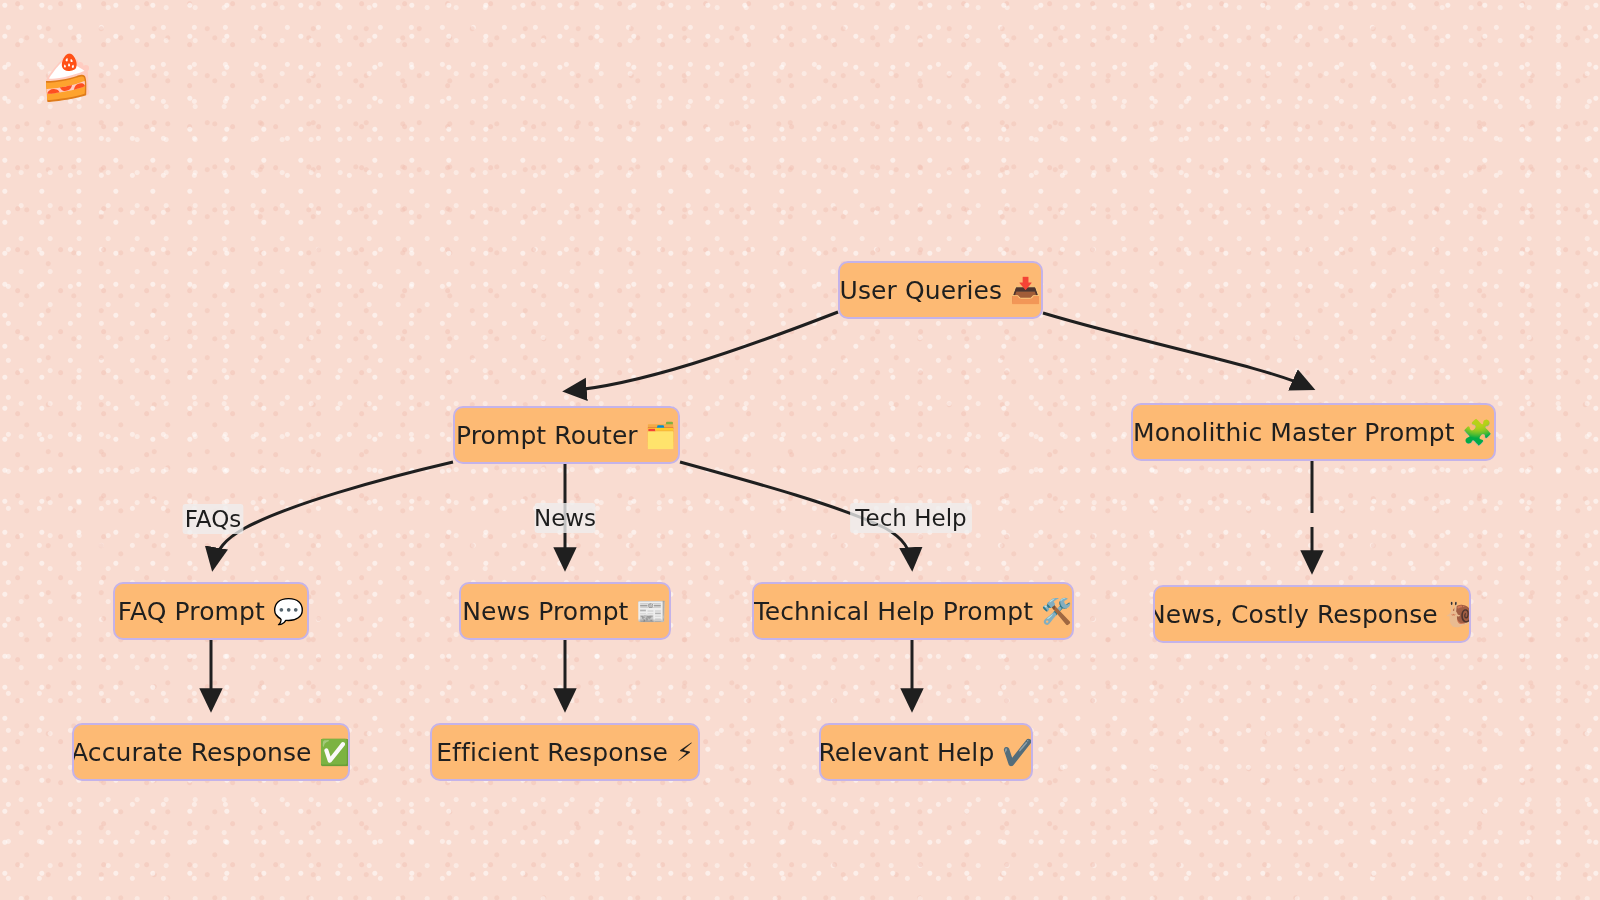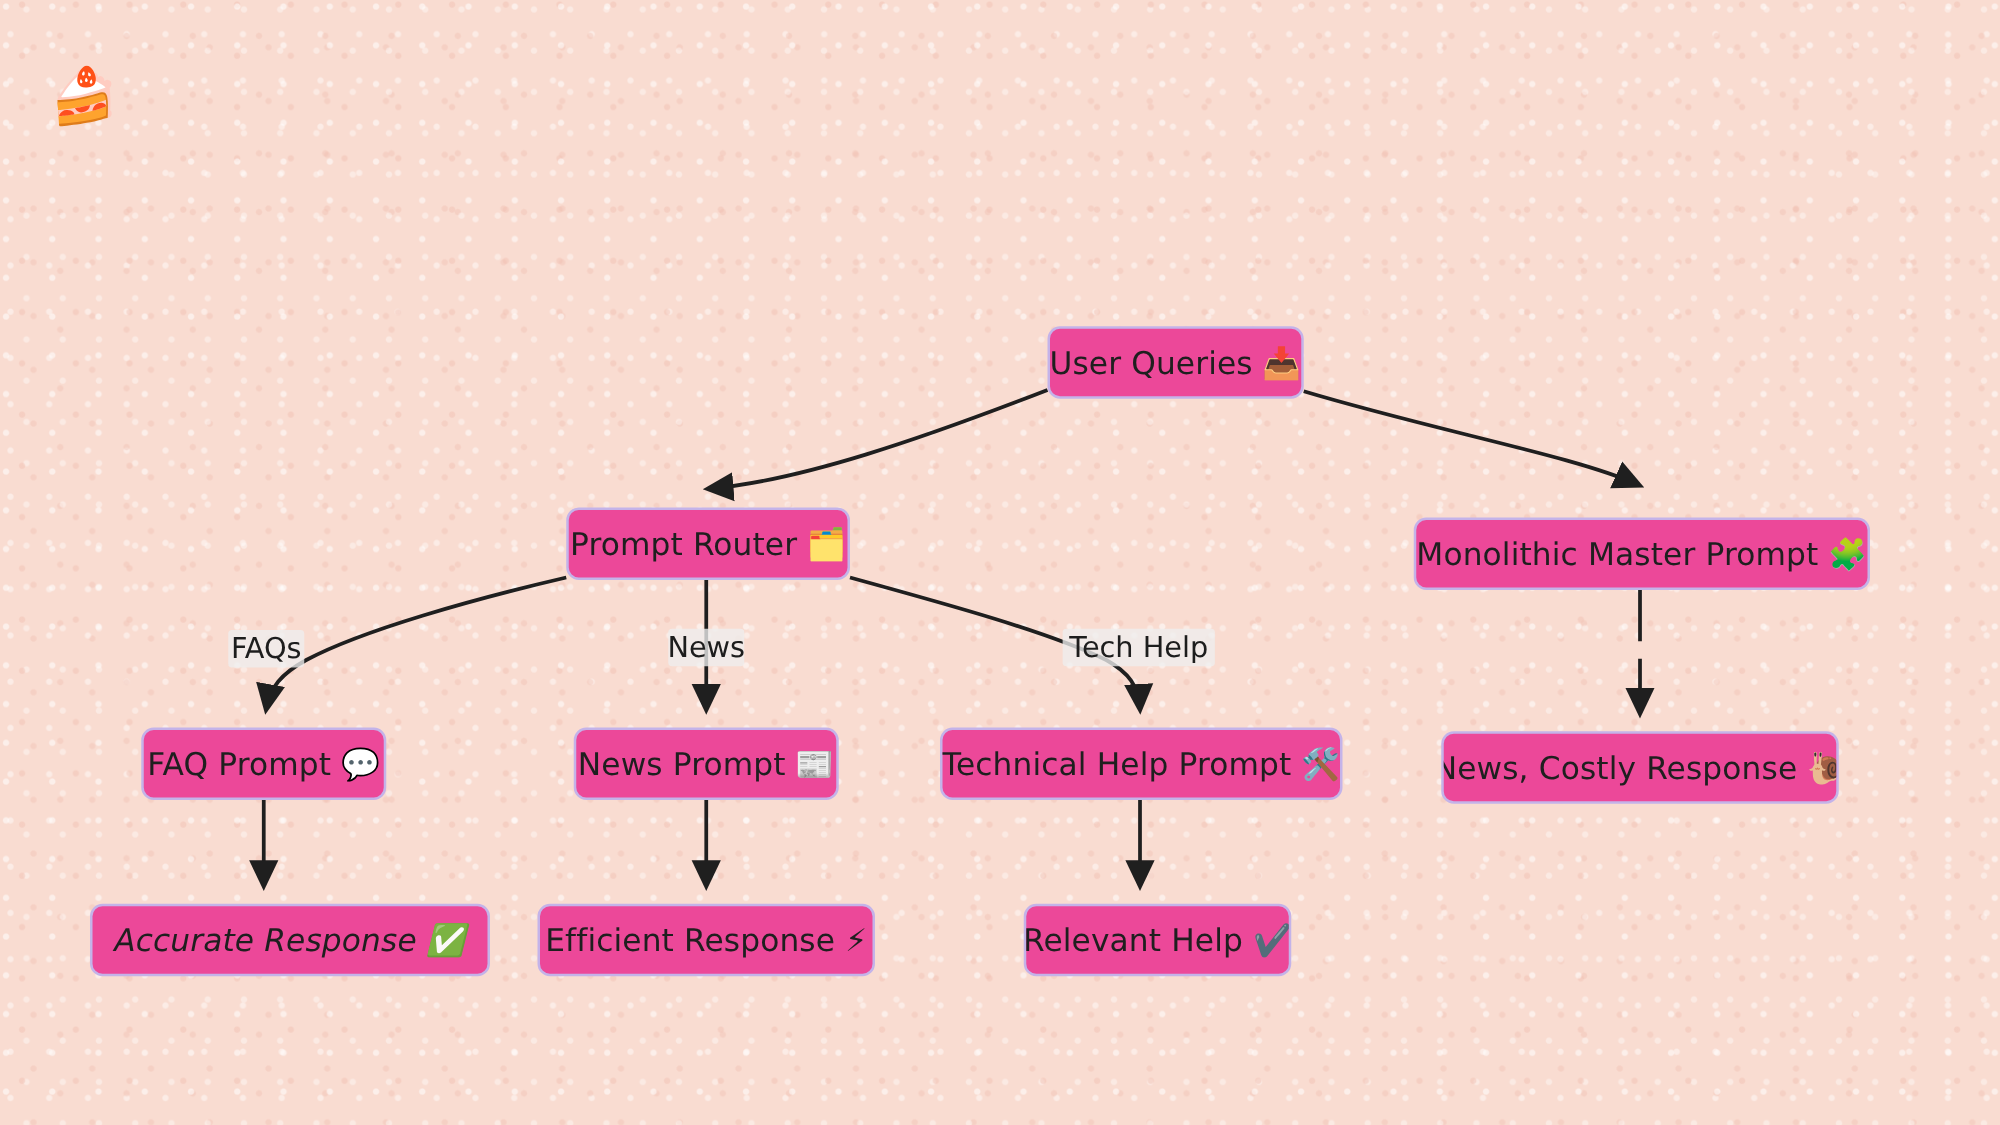--- a/index.html
+++ b/index.html
@@ -84,21 +84,21 @@
   }
   .edge-label-bg {
     fill: #eeeeee;
     opacity: 0.78;
   }
 
   
   .node {
     position: absolute;
     box-sizing: border-box;
-    background: #ec4899;
+    background: #fdba74;
     border: 2px solid #c4b3e9;
     border-radius: 10px;
     display: flex;
     align-items: center;
     justify-content: center;
     padding: 0 16px;
     z-index: 4;
     overflow: hidden;
     white-space: nowrap;
   }
@@ -146,36 +146,36 @@
     </g>
 </svg>
 
 <div id="nodes-layer">
     <div class="node" style="left: 838px; top: 261px; width: 205px; height: 58px;">
       <span class="node-label">User Queries 📥</span>
     </div>
     <div class="node" style="left: 453px; top: 406px; width: 227px; height: 58px;">
       <span class="node-label">Prompt Router 🗂️</span>
     </div>
-    <div class="node" style="left: 1131px; top: 403px; width: 365px; height: 58px; margin-top: 11px;">
+    <div class="node" style="left: 1131px; top: 403px; width: 365px; height: 58px;">
       <span class="node-label">Monolithic Master Prompt 🧩</span>
     </div>
     <div class="node" style="left: 113px; top: 582px; width: 196px; height: 58px;">
       <span class="node-label">FAQ Prompt 💬</span>
     </div>
     <div class="node" style="left: 459px; top: 582px; width: 212px; height: 58px;">
       <span class="node-label">News Prompt 📰</span>
     </div>
     <div class="node" style="left: 752px; top: 582px; width: 322px; height: 58px;">
       <span class="node-label">Technical Help Prompt 🛠️</span>
     </div>
     <div class="node" style="left: 1153px; top: 585px; width: 318px; height: 58px;">
       <span class="node-label">News, Costly Response 🐌</span>
     </div>
-    <div class="node" style="left: 72px; top: 723px; width: 320px; height: 58px; font-style: italic;">
+    <div class="node" style="left: 72px; top: 723px; width: 278px; height: 58px;">
       <span class="node-label">Accurate Response ✅</span>
     </div>
     <div class="node" style="left: 430px; top: 723px; width: 270px; height: 58px;">
       <span class="node-label">Efficient Response ⚡</span>
     </div>
     <div class="node" style="left: 805px; top: 723px; width: 214px; height: 58px; margin-left: 14px;">
       <span class="node-label">Relevant Help ✔️</span>
     </div>
   </div>
 

